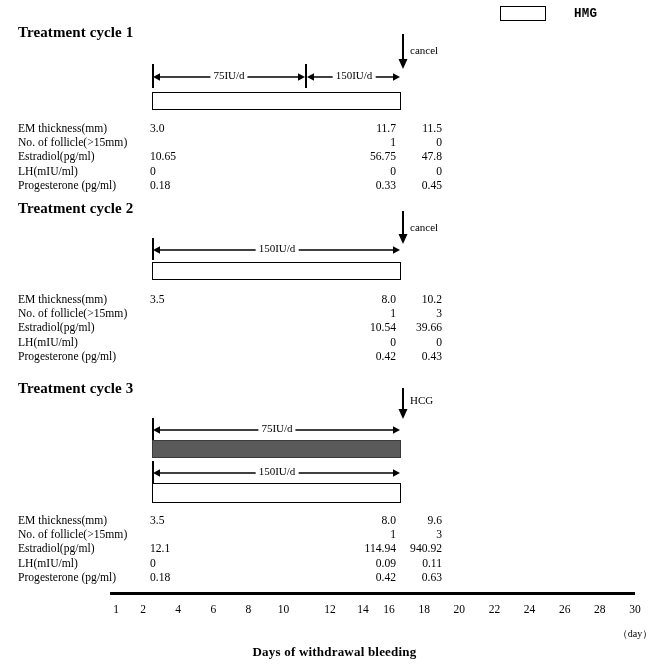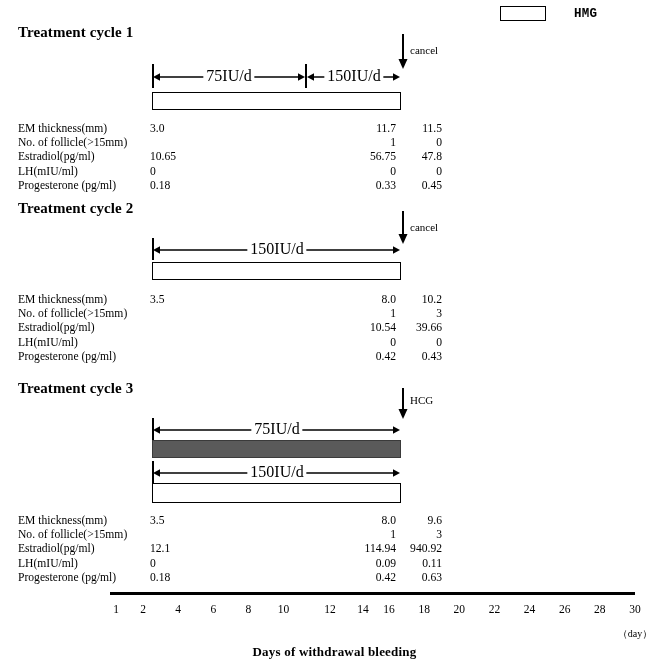--- a/index.html
+++ b/index.html
@@ -52,21 +52,21 @@
   
   .bar-box {
     border: 1.6px solid #000;
     box-sizing: border-box;
     background: #ffffff;
   }
   .bar-box.gray { background: #5a5a5a; border-color: #3a3a3a; }
   .dose-label {
     position: absolute;
     top: -1px;
-    font-size: 16px;
+    font-size: 11px;
     background: #ffffff;
     padding: 0 3px;
     white-space: nowrap;
     transform: translateX(-50%);
     line-height: 13px;
   }
 
   
   .split-tick {
     width: 1.6px;

